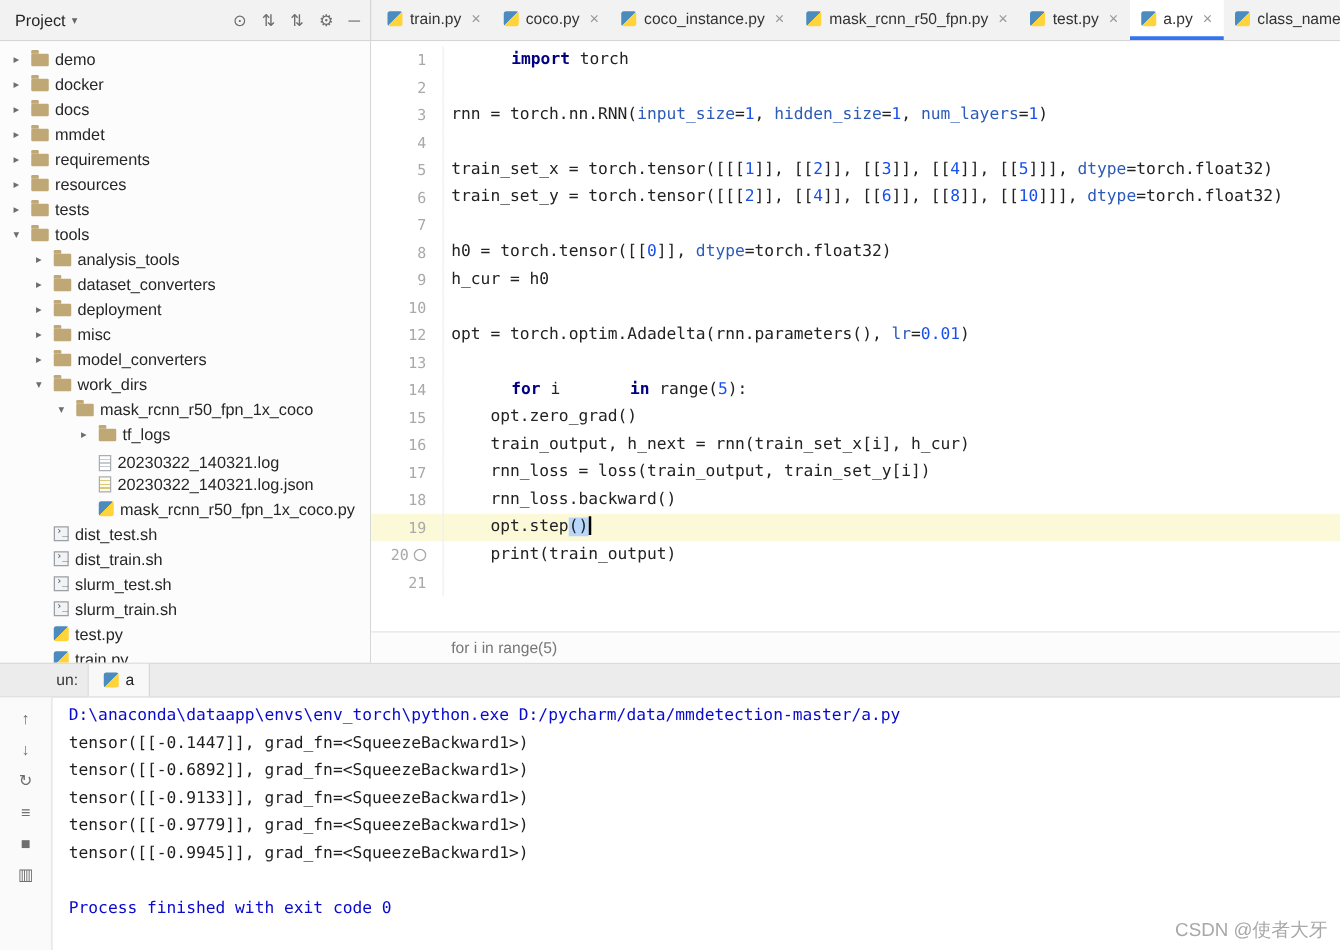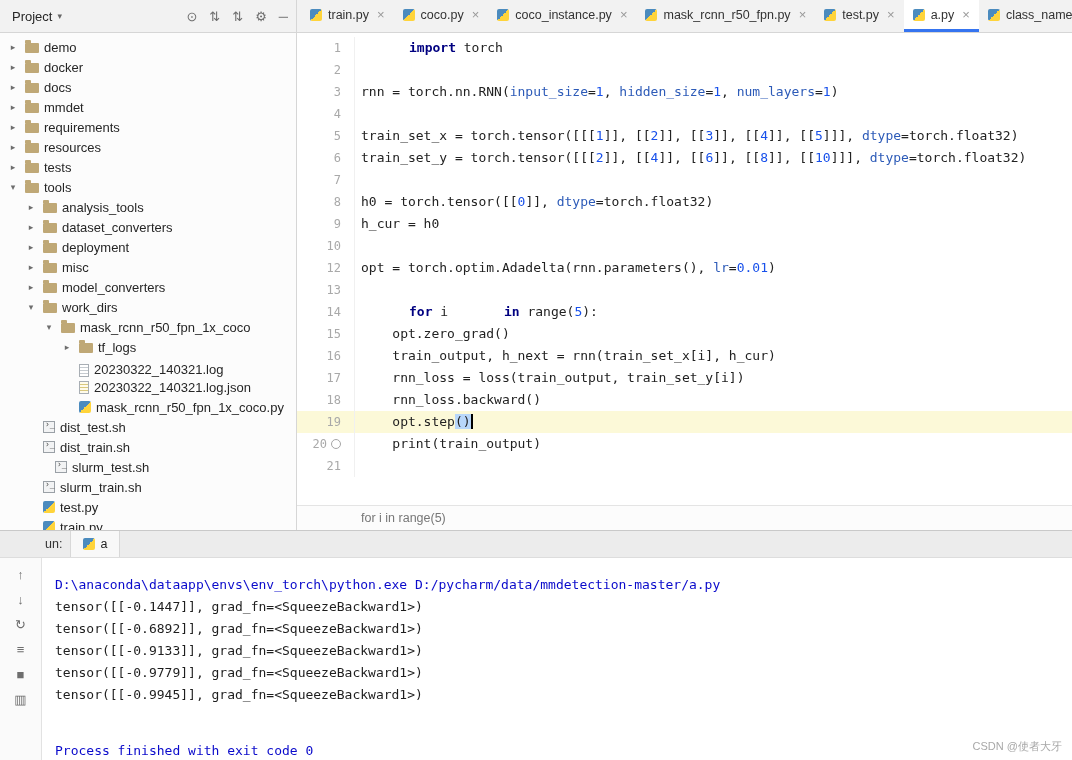--- a/index.html
+++ b/index.html
@@ -54,23 +54,23 @@
 
   
   .run-panel{height:230px;flex:0 0 230px;border-top:1px solid #C9C9C9;display:flex;flex-direction:column;box-sizing:border-box;background:#fff;}
   .run-header{height:27px;flex:0 0 27px;background:#ECECEC;display:flex;align-items:stretch;gap:8px;border-bottom:1px solid #DDDDDD;box-sizing:border-box;}
   .run-label{font-size:12.5px;color:#333;align-self:center;padding-left:1px;margin-left:44px;}
   .run-tab{display:flex;align-items:center;gap:5px;padding:0 12px;background:#F8F8F8;border-left:1px solid #D8D8D8;border-right:1px solid #D8D8D8;font-size:12.5px;cursor:pointer;}
   .run-body{flex:1;display:flex;min-height:0;}
   .run-toolbar{width:42px;flex:0 0 42px;border-right:1px solid #E2E2E2;display:flex;flex-direction:column;align-items:center;padding-top:8px;gap:9px;color:#6E6E6E;font-size:13px;box-sizing:border-box;background:#FAFAFA;}
   .rticon{width:16px;height:16px;display:flex;align-items:center;justify-content:center;cursor:pointer;line-height:1;}
   .console{flex:1;font-family:"DejaVu Sans Mono",monospace;font-size:13px;line-height:22px;padding:4px 0 0 13px;white-space:pre;color:#1E1E1E;overflow:hidden;}
-  .con-sys{color:var(--command-text,#0A0ACB);margin-top:12px;}
-
-  .watermark{position:absolute;right:10px;bottom:6px;font-size:11px;color:var(--watermark-color,#A8A8A8);}
+  .con-sys{color:var(--command-text,#0A0ACB);}
+
+  .watermark{position:absolute;right:10px;bottom:6px;font-size:15px;color:var(--watermark-color,#A8A8A8);}
 </style>
 </head>
 <body>
 
 <div class="app">
 
   <div class="topbar">
     <div class="project-toolbar">
       <div class="project-select">
         <span>Project</span>
@@ -222,21 +222,21 @@
         <div class="trow" style="padding-left: 24px;">
           <span class="chev"></span>
           <span class="fi sh"></span>
           <span class="tlabel">dist_test.sh</span>
         </div>
         <div class="trow" style="padding-left: 24px;">
           <span class="chev"></span>
           <span class="fi sh"></span>
           <span class="tlabel">dist_train.sh</span>
         </div>
-        <div class="trow" style="padding-left: 36px;">
+        <div class="trow" style="padding-left: 24px;">
           <span class="chev"></span>
           <span class="fi sh"></span>
           <span class="tlabel">slurm_test.sh</span>
         </div>
         <div class="trow" style="padding-left: 24px;">
           <span class="chev"></span>
           <span class="fi sh"></span>
           <span class="tlabel">slurm_train.sh</span>
         </div>
         <div class="trow" style="padding-left: 24px;">

